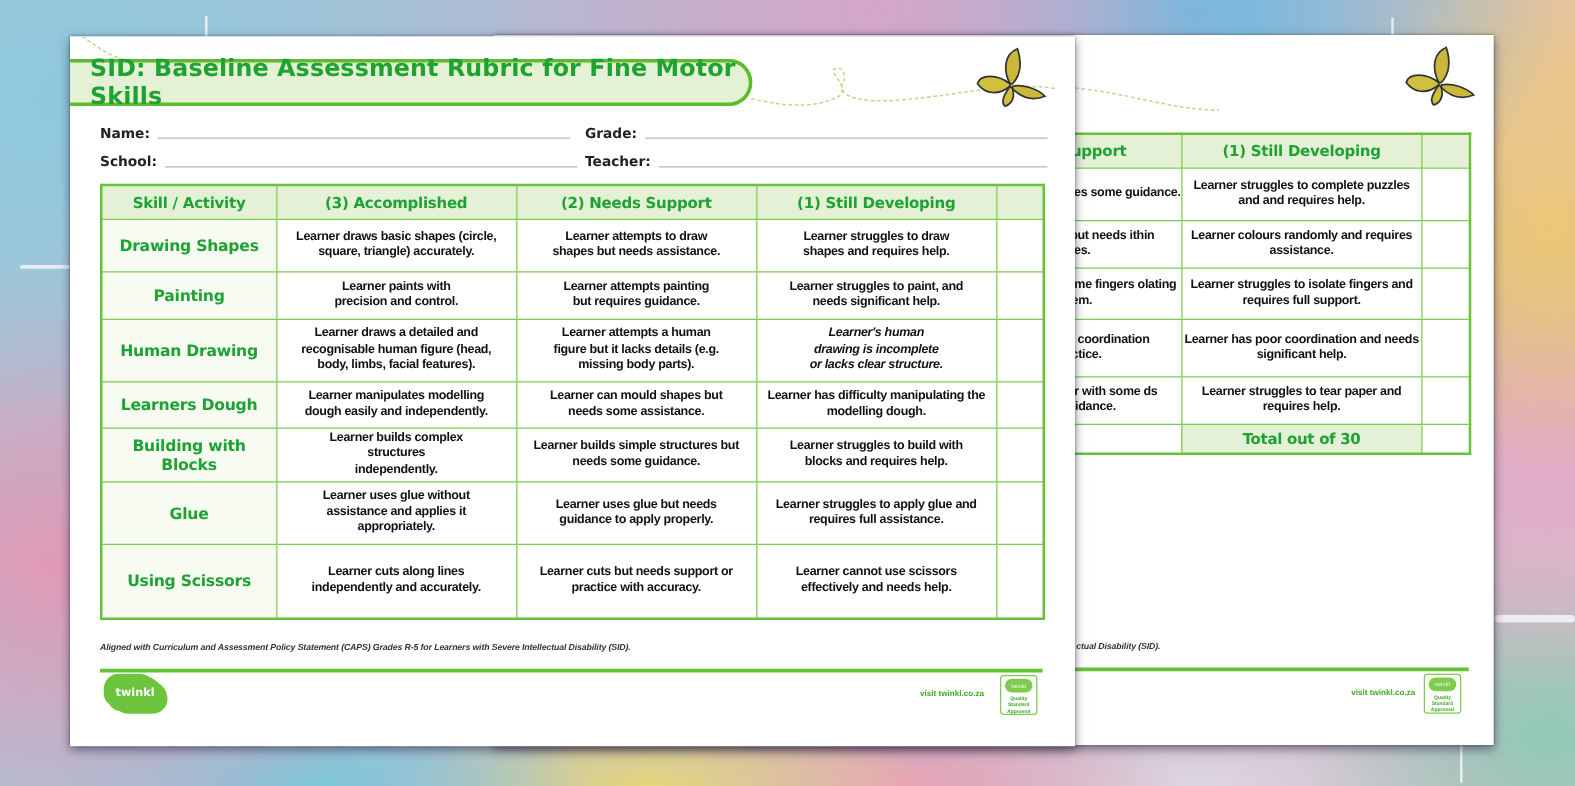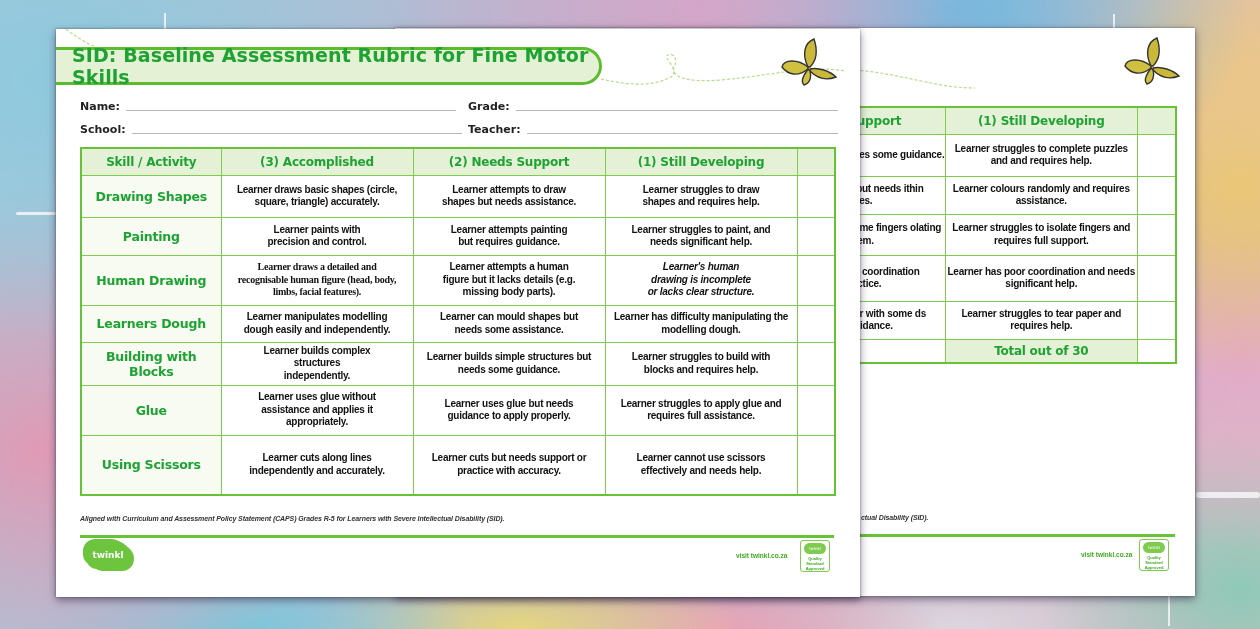--- a/index.html
+++ b/index.html
@@ -227,21 +227,21 @@
     </tr>
     <tr style="height:38px;">
       <td class="skill">Painting</td>
       <td style="padding:0 40px;">Learner paints with precision and control.</td>
       <td style="padding:0 34px;">Learner attempts painting but requires guidance.</td>
       <td style="padding:0 22px;">Learner struggles to paint, and needs significant help.</td>
       <td class="score"></td>
     </tr>
     <tr style="height:50px;">
       <td class="skill">Human Drawing</td>
-      <td style="padding:0 10px;font-family:Liberation Serif, serif;">Learner draws a detailed and recognisable human figure (head, body, limbs, facial features).</td>
+      <td style="padding:0 10px;">Learner draws a detailed and recognisable human figure (head, body, limbs, facial features).</td>
       <td style="padding:0 22px;">Learner attempts a human figure but it lacks details (e.g. missing body parts).</td>
       <td style="padding:0 42px;font-style:italic;">Learner's human drawing is incomplete or lacks clear structure.</td>
       <td class="score"></td>
     </tr>
     <tr style="height:37px;">
       <td class="skill">Learners Dough</td>
       <td style="padding:0 14px;">Learner manipulates modelling dough easily and independently.</td>
       <td style="padding:0 14px;">Learner can mould shapes but needs some assistance.</td>
       <td style="padding:0 4px;">Learner has difficulty manipulating the modelling dough.</td>
       <td class="score"></td>

